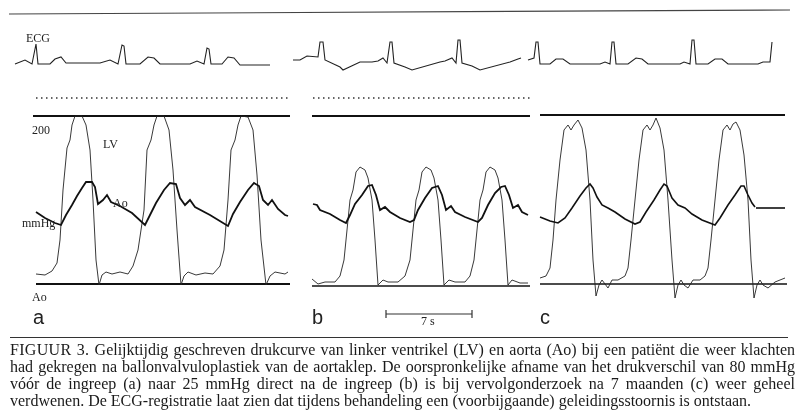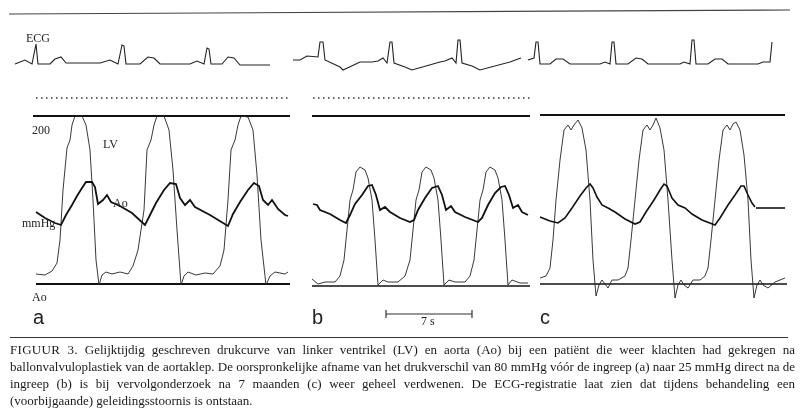--- a/index.html
+++ b/index.html
@@ -3,21 +3,21 @@
 <meta charset="utf-8">
 <style>
   html, body { margin: 0; padding: 0; background: #ffffff; }
   body { width: 800px; height: 412px; position: relative; overflow: hidden; font-family: "Liberation Serif", "DejaVu Serif", serif; color: #1a1a1a; }
   .figure { position: absolute; left: 0; top: 0; width: 800px; height: 335px; }
   svg.traces { position: absolute; left: 0; top: 0; width: 800px; height: 335px; }
   .lbl { position: absolute; font-family: "Liberation Serif", serif; color: #222; white-space: nowrap; }
   .lbl-small { font-size: 12px; }
   .panel-letter { position: absolute; font-family: "Liberation Sans", "DejaVu Sans", sans-serif; font-size: 20px; color: #222; }
   .caption-rule { position: absolute; left: 10px; top: 337px; width: 778px; height: 1px; background: #333; }
-  .caption { position: absolute; left: 10px; top: 341px; width: 785px; font-size: 13px; line-height: 17px; color: #1a1a1a; text-align: justify; font-family: Liberation Serif, serif; }
+  .caption { position: absolute; left: 10px; top: 341px; width: 785px; font-size: 16px; line-height: 17px; color: #1a1a1a; text-align: justify; font-family: Liberation Serif, serif; }
   .caption .fig-no { font-variant: small-caps; letter-spacing: 0.3px; }
 </style>
 </head>
 <body>
 
 <div class="figure">
   <svg class="traces" viewBox="0 0 800 335">
 
     <line x1="9" y1="14" x2="790" y2="10" stroke="#444" stroke-width="1.2"></line>
 

